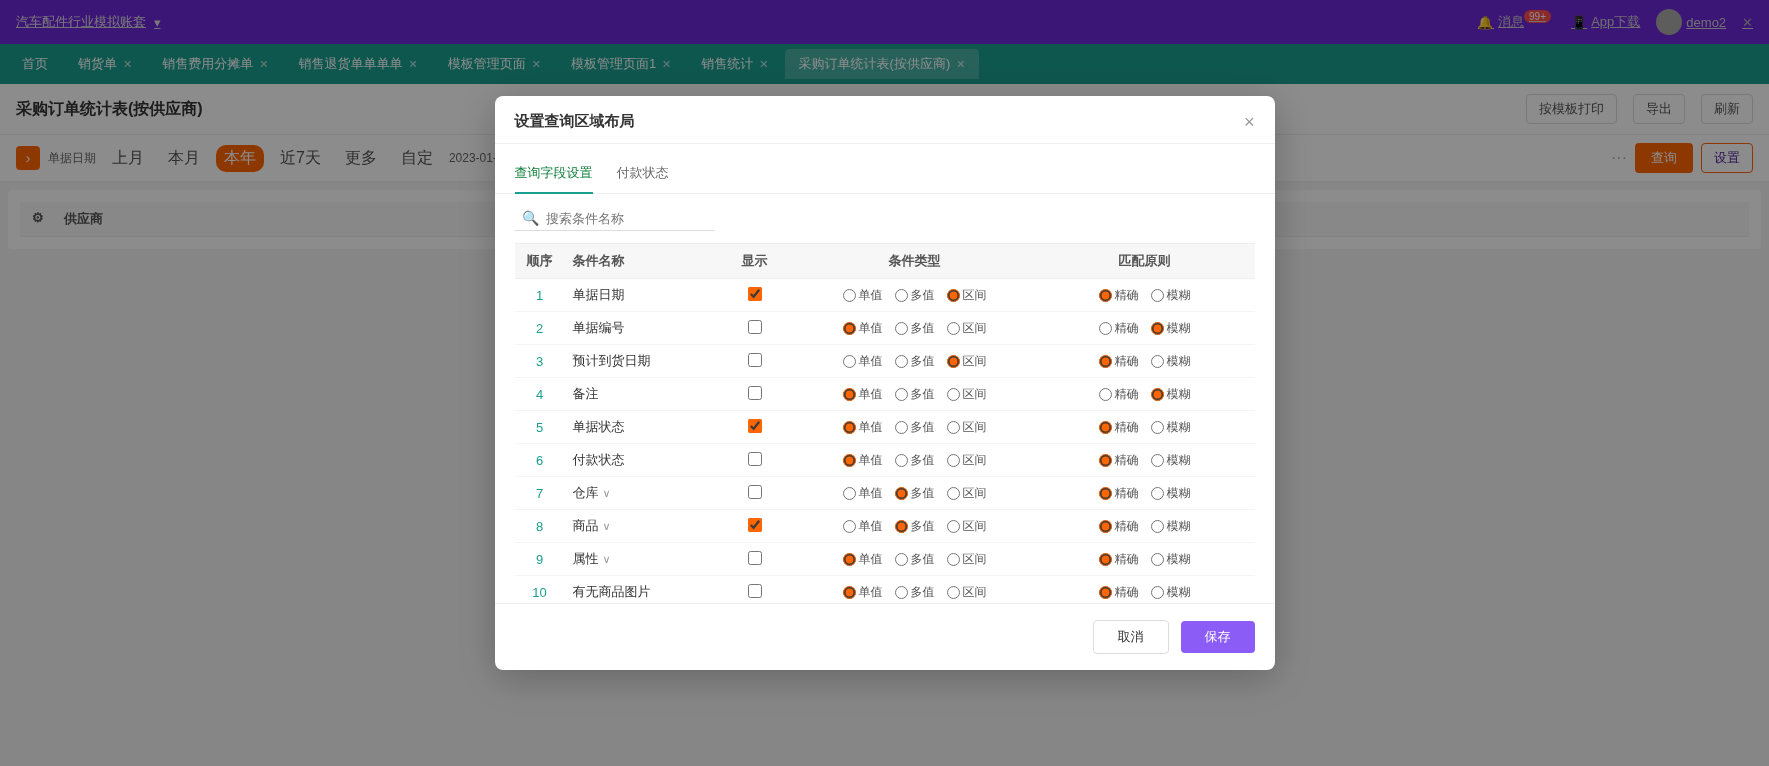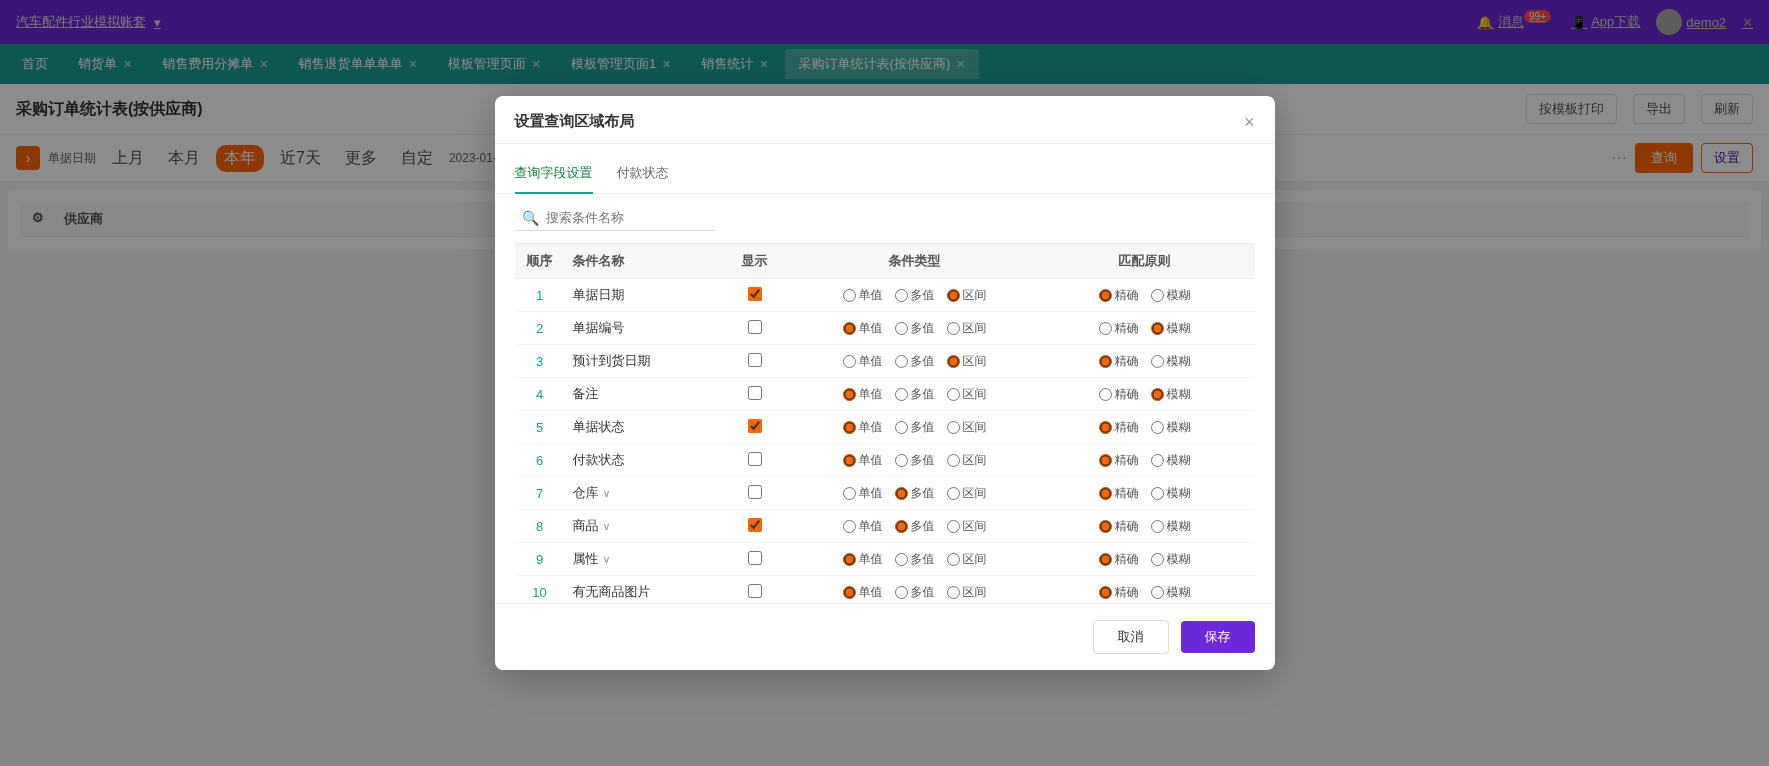--- a/index.html
+++ b/index.html
@@ -167,21 +167,20 @@
       gap: 6px;
       width: 200px;
     }
     .search-wrapper input {
       border: none;
       outline: none;
       font-size: 13px;
       color: #333;
       background: transparent;
       flex: 1;
-      font-family: Liberation Serif, serif;
     }
     .search-icon { color: #aaa; font-size: 14px; }
 
     
     .config-table {
       flex: 1;
       overflow-y: auto;
       padding: 0 20px;
       max-height: 360px;
     }
@@ -237,21 +236,21 @@
       padding: 7px 24px;
       border: 1px solid #ddd;
       background: #fff;
       border-radius: 4px;
       cursor: pointer;
       font-size: 13px;
       color: #333;
     }
     .btn-save {
       padding: 7px 24px;
-      background: #6d28d9;
+      background: #8b5cf6;
       color: #fff;
       border: none;
       border-radius: 4px;
       cursor: pointer;
       font-size: 13px;
       font-weight: 500;
     }
 
     .chevron-icon { font-size: 11px; color: #999; }
   </style>

